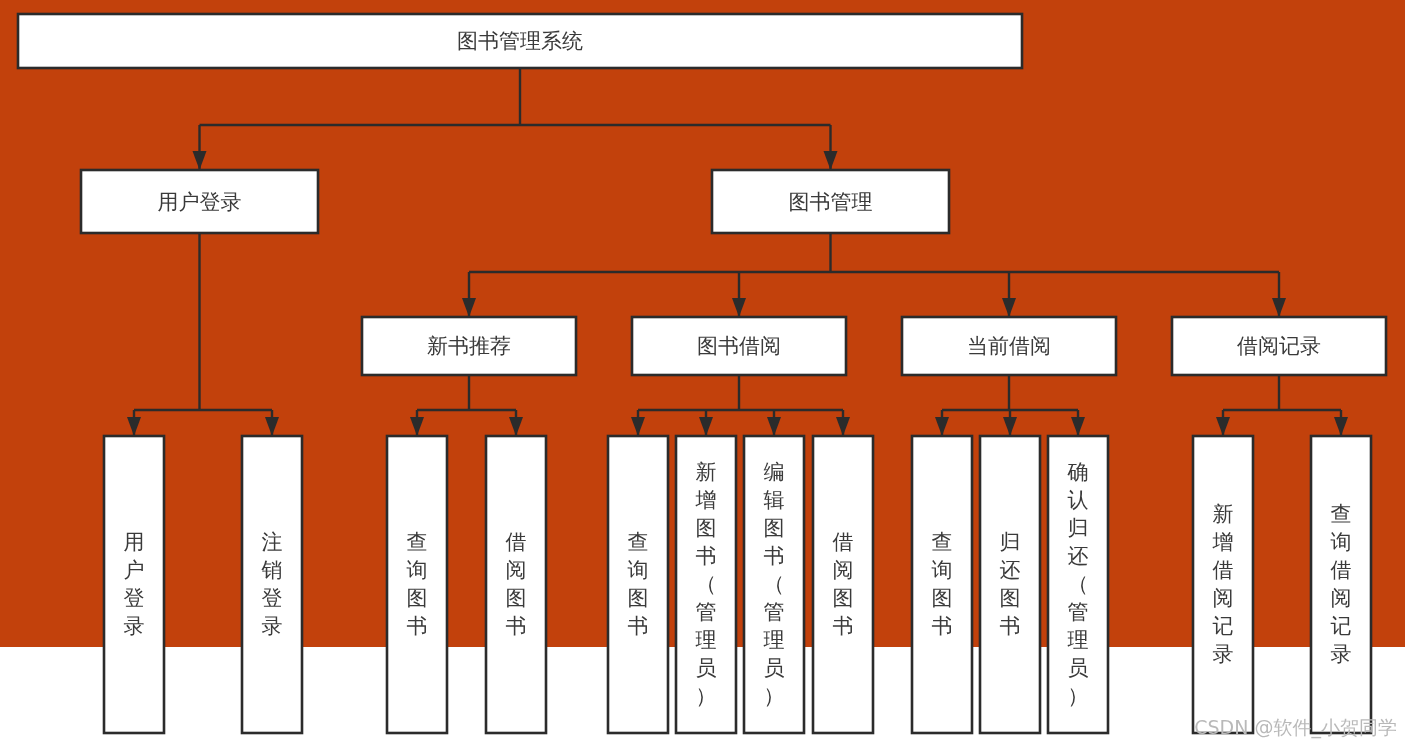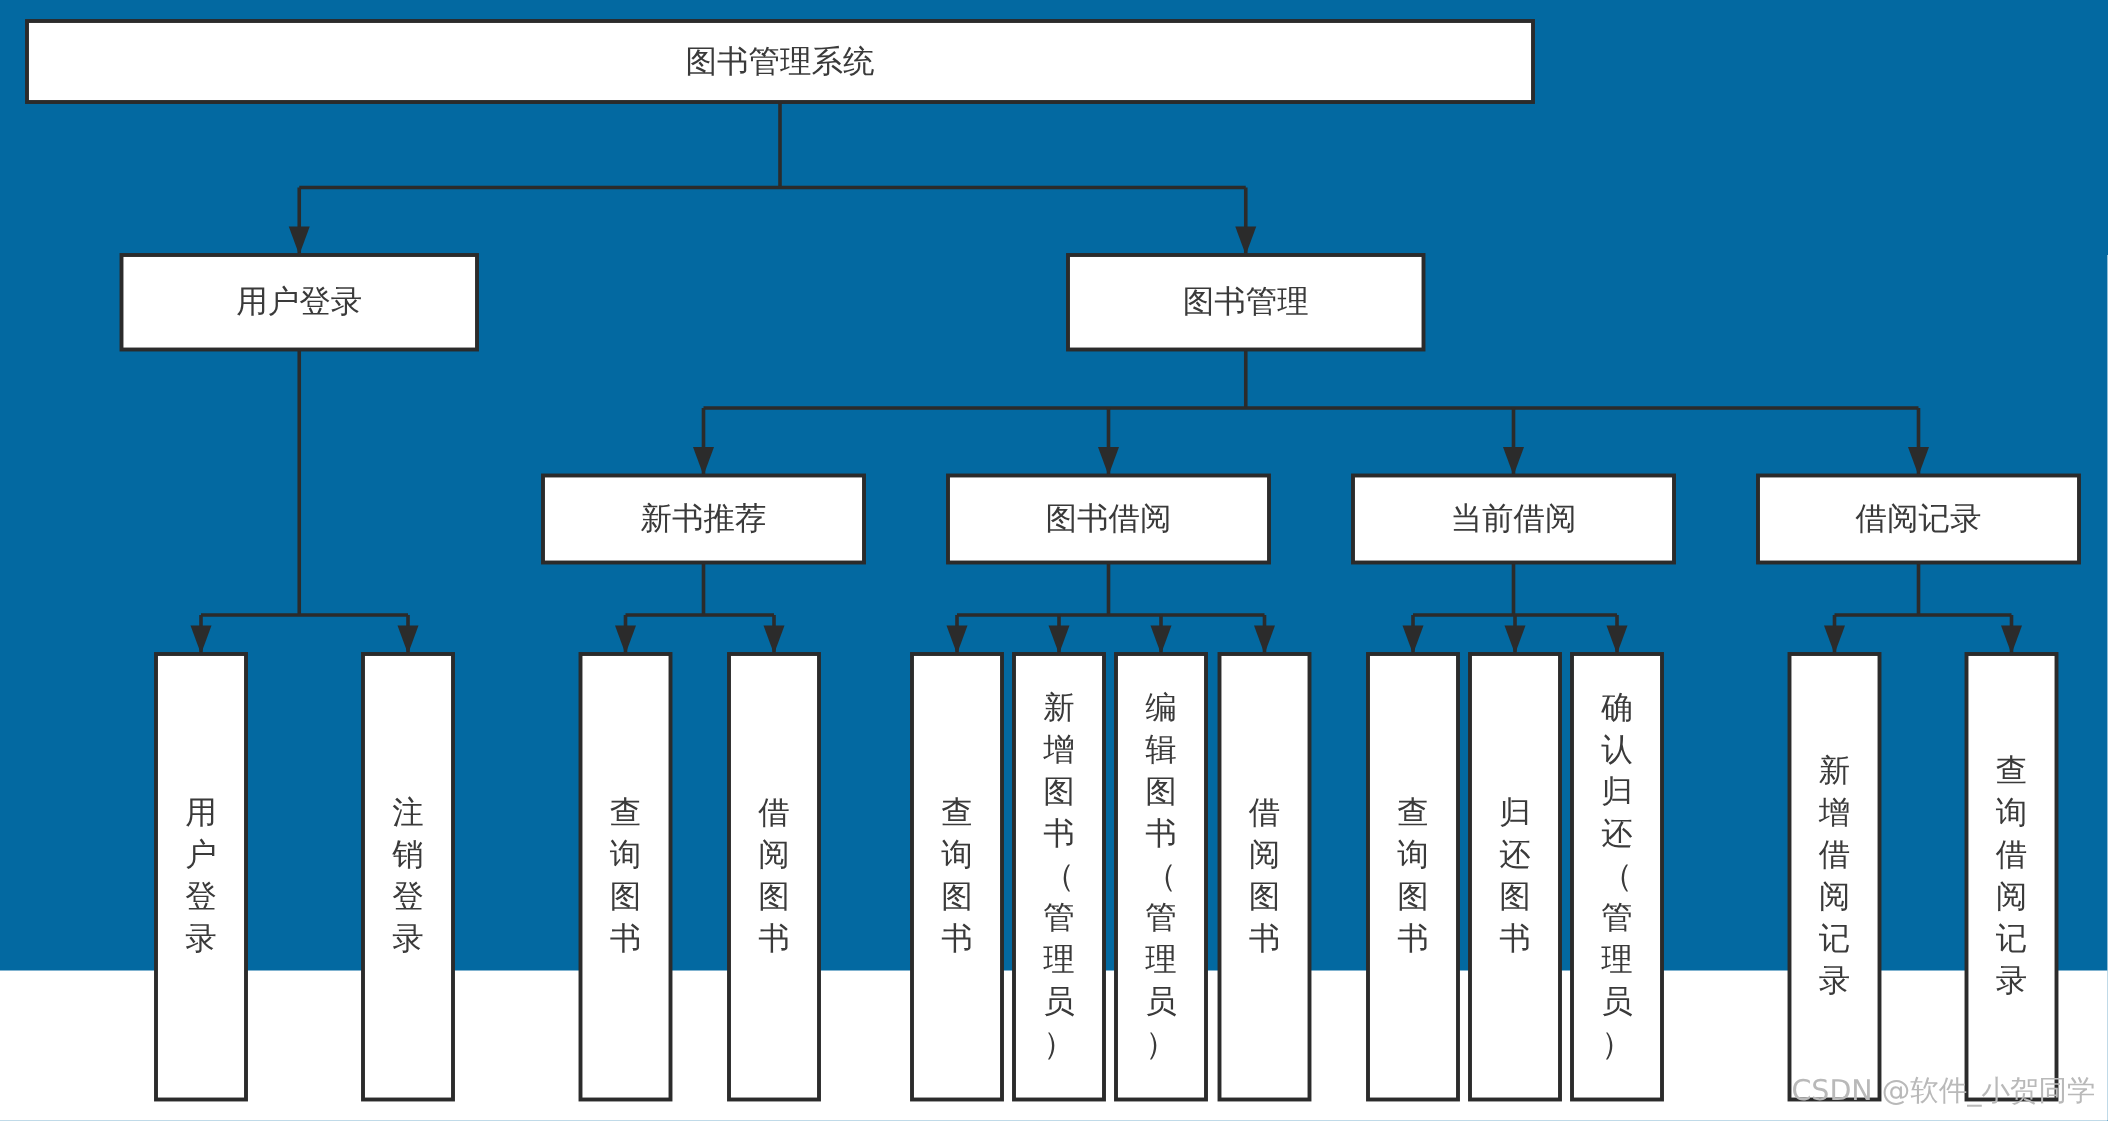--- a/index.html
+++ b/index.html
@@ -10,21 +10,21 @@
   body {
     width: 1405px;
     height: 747px;
     font-family: "DejaVu Sans", "Liberation Sans", sans-serif;
     overflow: hidden;
   }
   #diagram-root {
     position: relative;
     width: 1405px;
     height: 647px;
-    background: #0369a1;
+    background: #c2410c;
   }
   svg.diagram-canvas {
     position: absolute;
     left: 0;
     top: 0;
     width: 1405px;
     height: 747px;
     display: block;
   }
   .node-rect {

